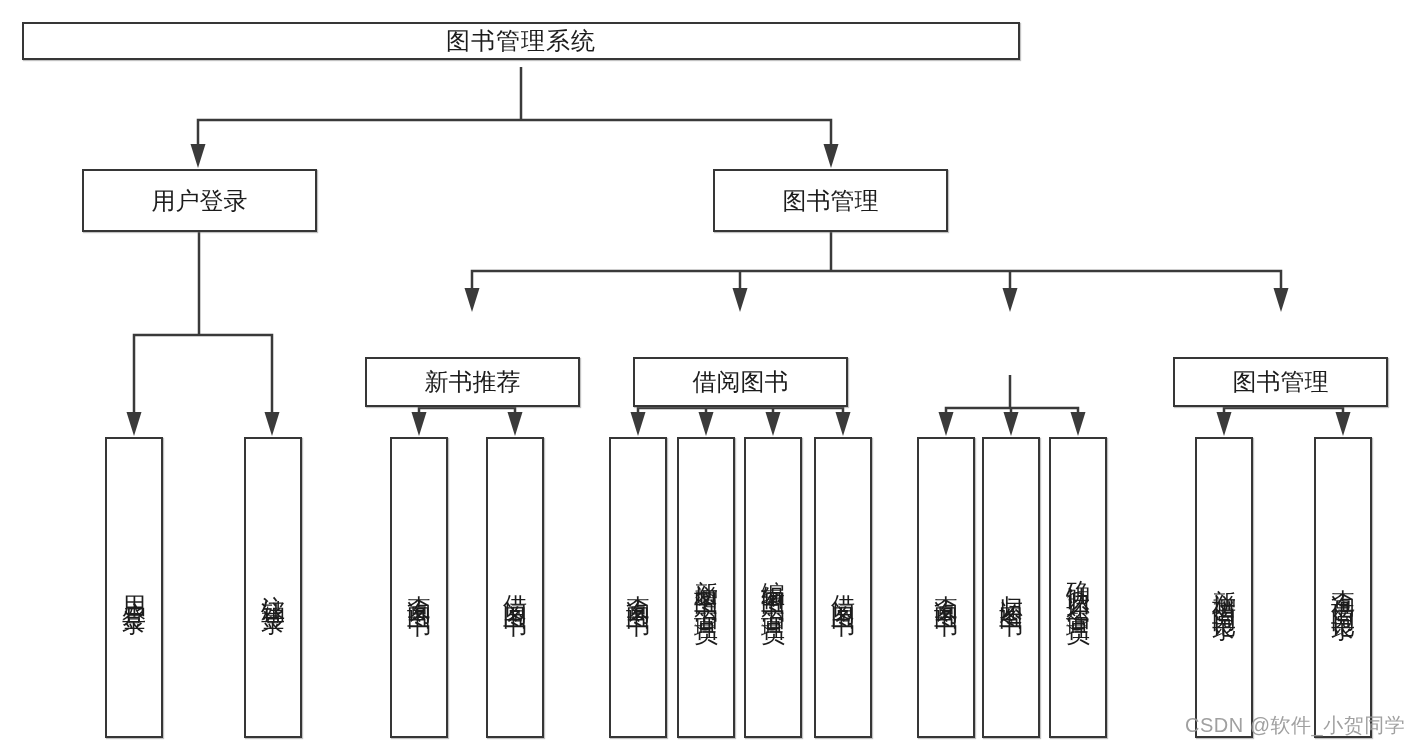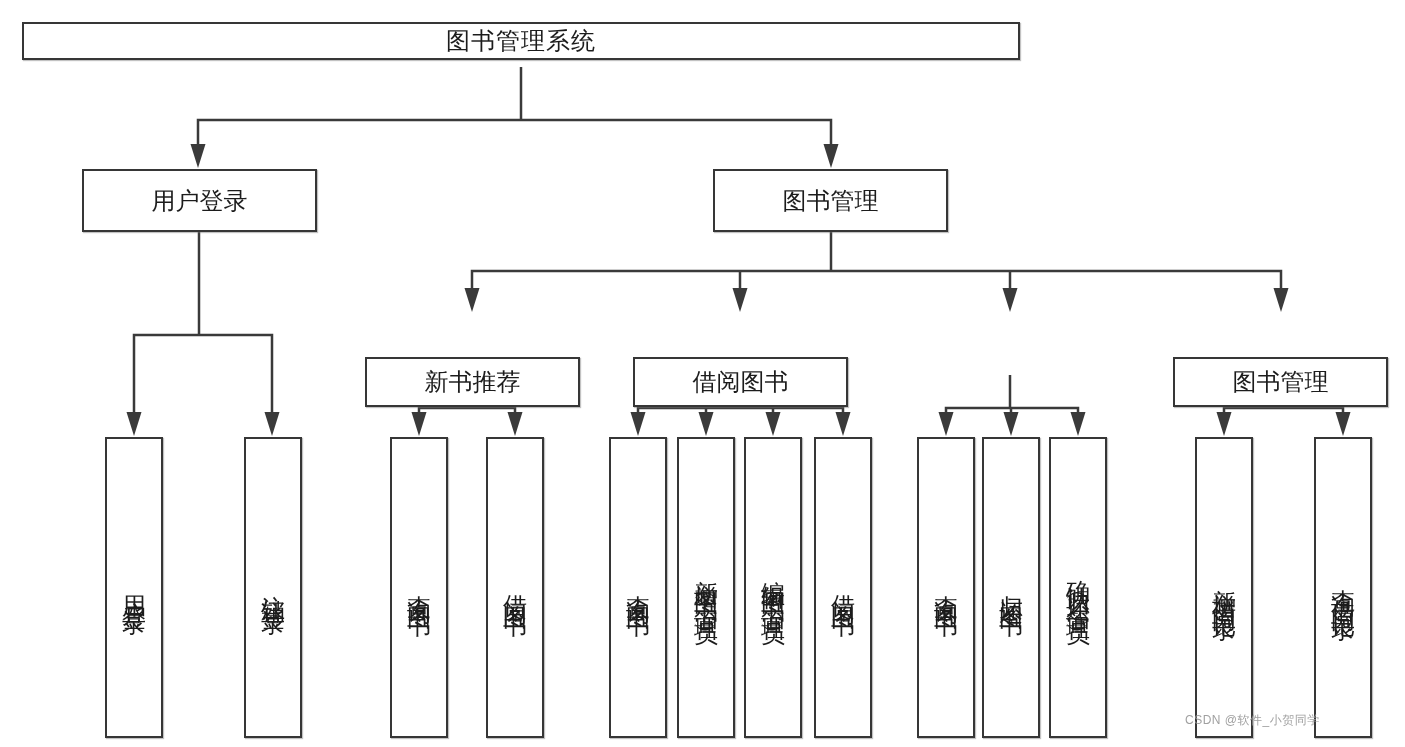--- a/index.html
+++ b/index.html
@@ -29,21 +29,21 @@
   .leaf{top:437px;width:58px;height:301px;}
   .vtext{
     writing-mode:vertical-rl;
     text-orientation:mixed;
     letter-spacing:6px;
     line-height:1;
     white-space:nowrap;
   }
   .watermark{
     position:absolute;left:1185px;top:712px;
-    font-size:12px;color:rgba(152,152,152,0.92);
+    font-size:20px;color:rgba(152,152,152,0.92);
     letter-spacing:0.5px;white-space:nowrap;
   }
 </style>
 </head>
 <body>
 
 <div class="stage">
 
   <svg class="connectors" viewBox="0 0 1405 747" xmlns="http://www.w3.org/2000/svg">
 

